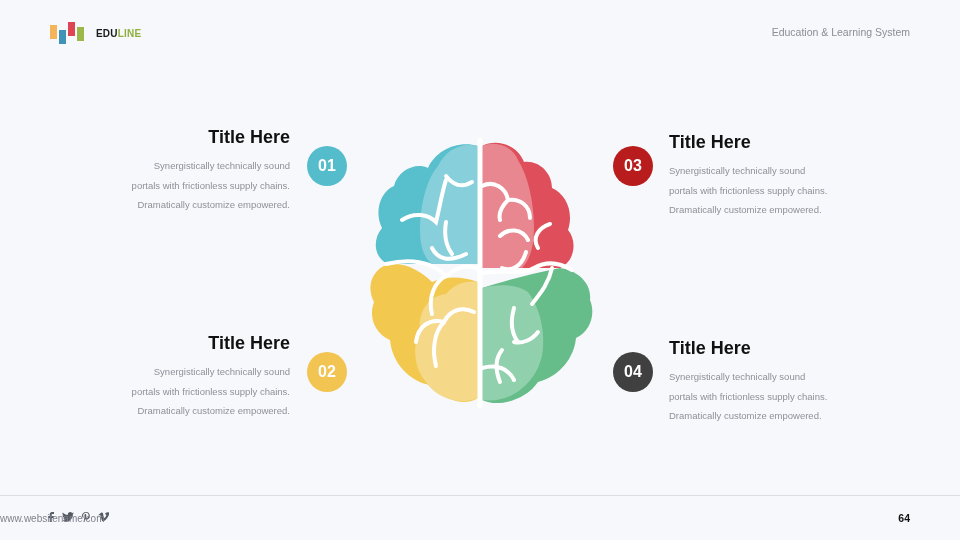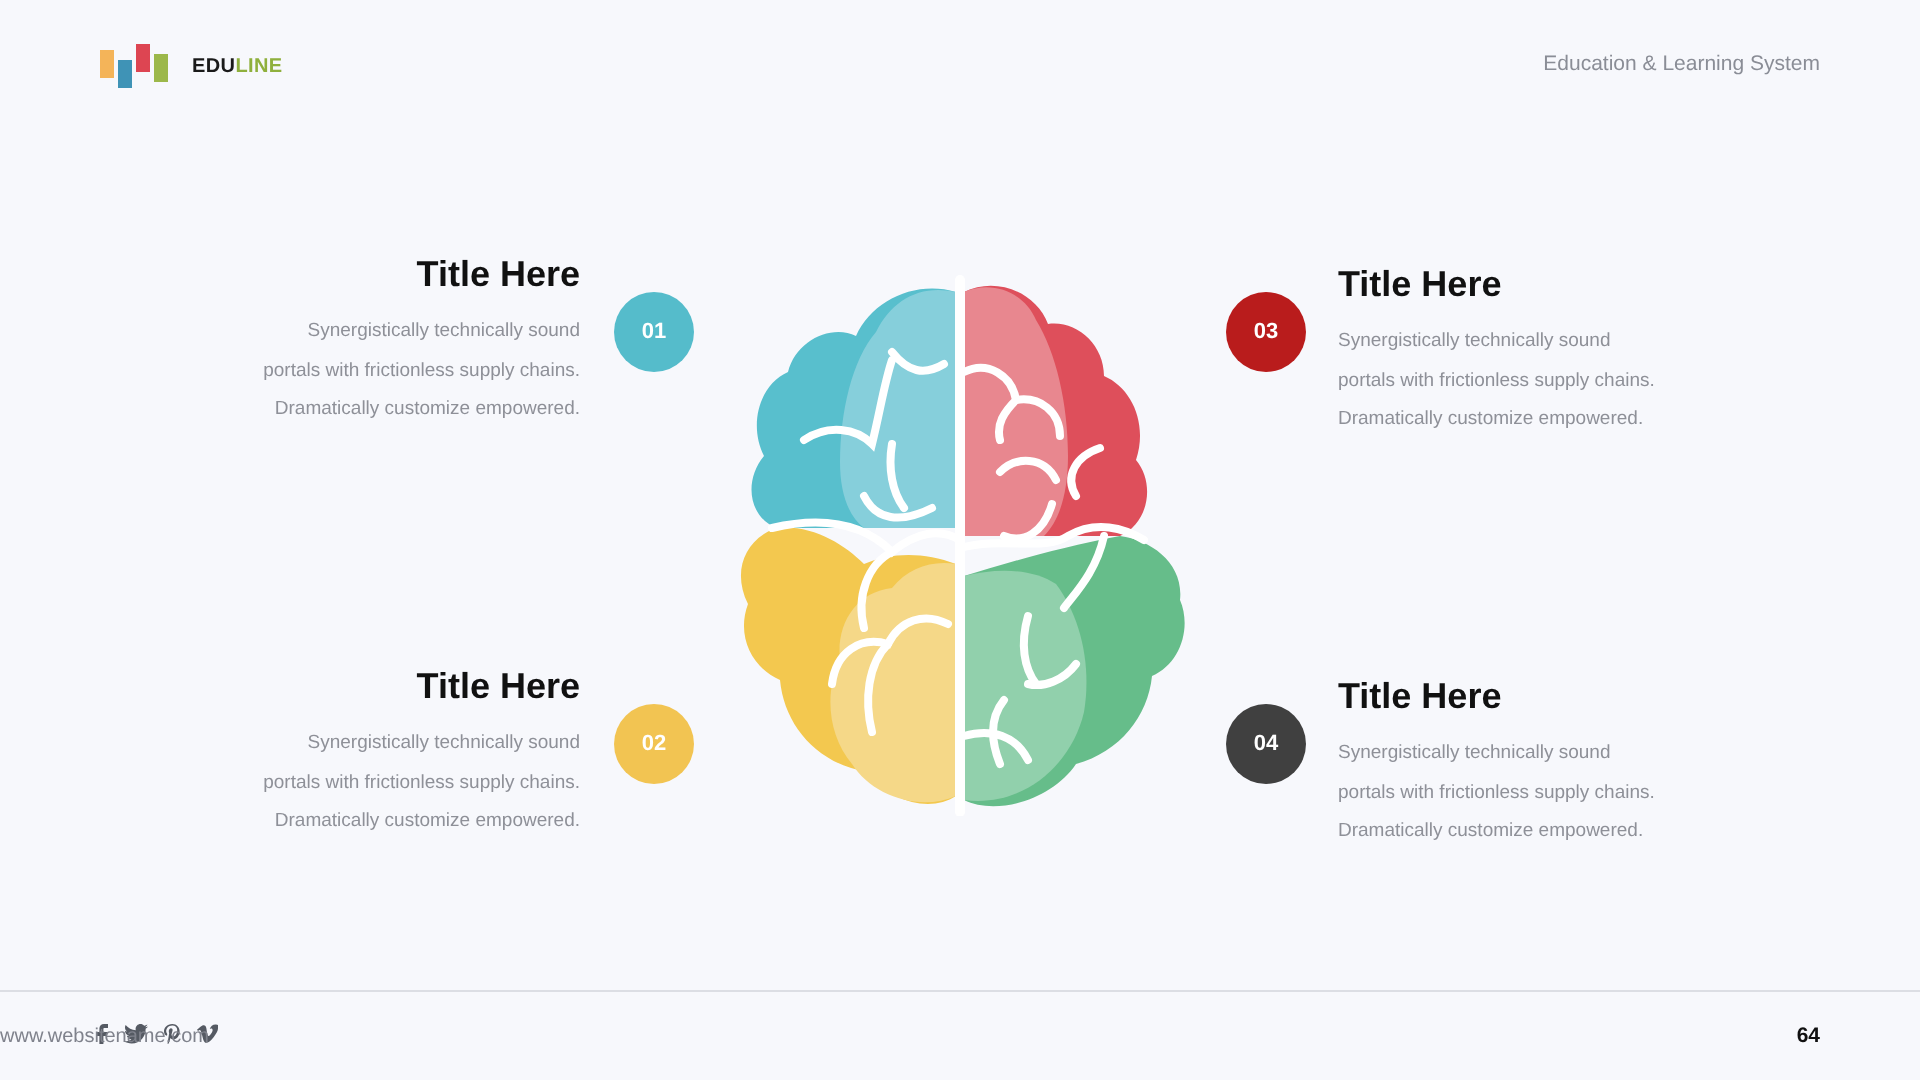--- a/index.html
+++ b/index.html
@@ -31,21 +31,21 @@
   .block-line { font-size: 9.5px; color: #8e9098; line-height: 19.5px; white-space: nowrap; }
   .block.left { text-align: right; }
   .block.right { text-align: left; }
   #block-1 { left: 30px; top: 127px; }
   #block-2 { left: 30px; top: 333px; }
   #block-3 { left: 669px; top: 132px; }
   #block-4 { left: 669px; top: 338px; }
 
   .badge {
     position: absolute; width: 40px; height: 40px; border-radius: 50%;
-    color: #fff; font-size: 11px; font-weight: bold;
+    color: #fff; font-size: 16px; font-weight: bold;
     display: flex; align-items: center; justify-content: center;
   }
   #badge-1 { left: 307px; top: 146px; background: #55bccb; }
   #badge-2 { left: 307px; top: 352px; background: #f2c452; }
   #badge-3 { left: 613px; top: 146px; background: #b91c1c; }
   #badge-4 { left: 613px; top: 352px; background: #404040; }
 
   .brain { position: absolute; left: 362px; top: 136px; width: 236px; height: 272px; }
 
   .footer-line { position: absolute; left: 0; right: 0; top: 495px; height: 1px; background: #dcdee4; }

